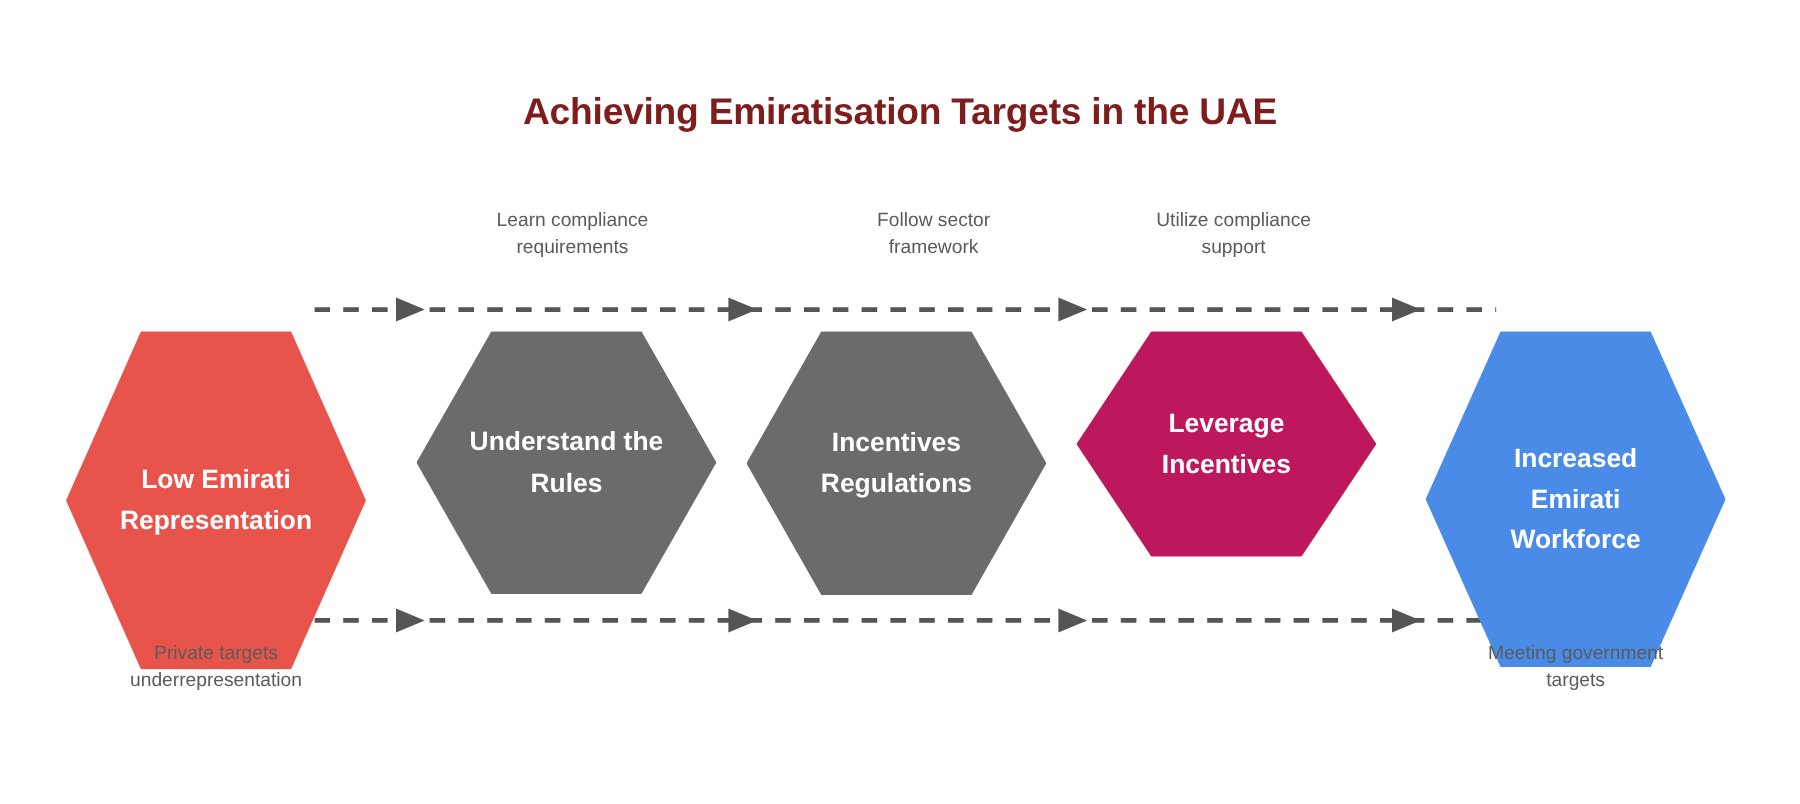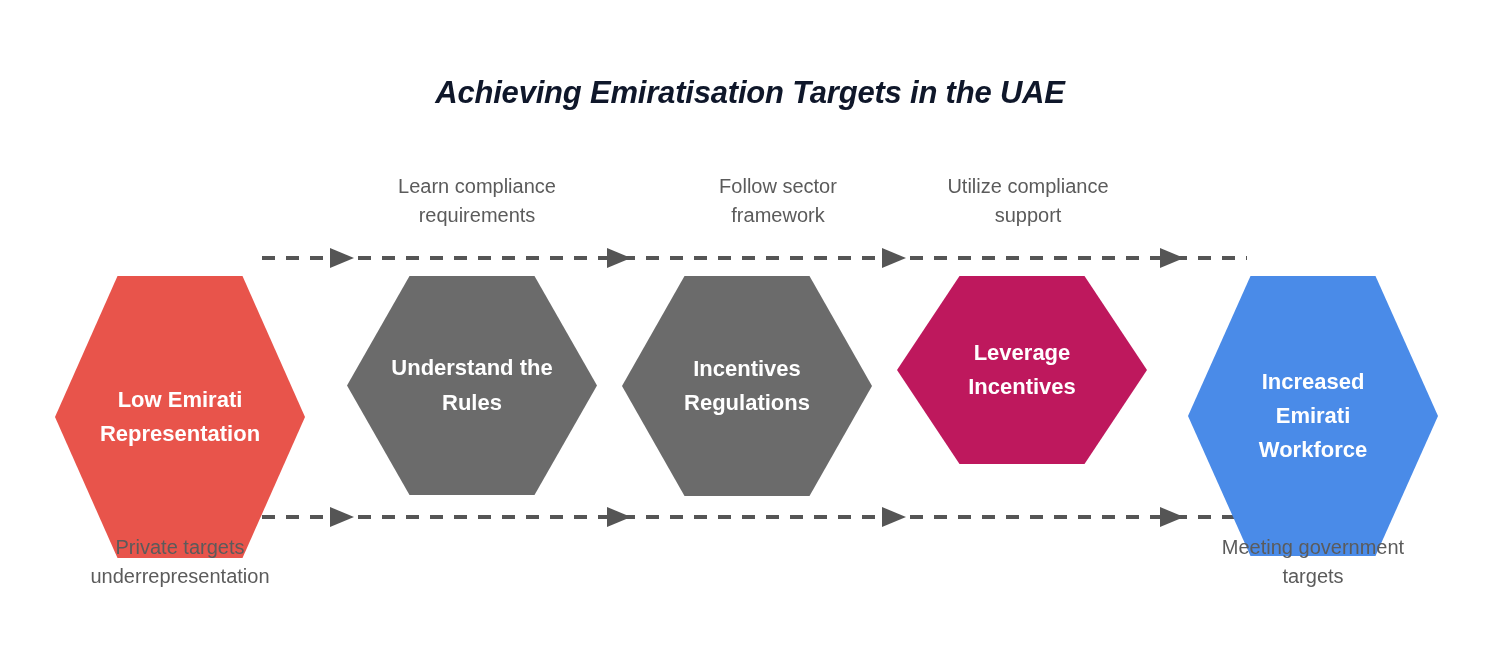--- a/index.html
+++ b/index.html
@@ -21,24 +21,23 @@
 
   
   #diagram-title {
     position: absolute;
     left: 0;
     top: 74px;
     width: 1500px;
     text-align: center;
     font-size: 31px;
     font-weight: bold;
-    color: #0f172a;
+    color: #7f1d1d;
     letter-spacing: -0.2px;
     line-height: 1.2;
-    font-style: italic;
   }
 
   
   .hex {
     position: absolute;
     display: flex;
     align-items: center;
     justify-content: center;
     clip-path: polygon(25% 0%, 75% 0%, 100% 50%, 75% 100%, 25% 100%, 0% 50%);
     -webkit-clip-path: polygon(25% 0%, 75% 0%, 100% 50%, 75% 100%, 25% 100%, 0% 50%);
@@ -67,21 +66,21 @@
     width: 985px;
     height: 24px;
   }
   #connector-top    { top: 246px; }
   #connector-bottom { top: 505px; }
 
   
   .caption {
     position: absolute;
     text-align: center;
-    font-size: 20px;
+    font-size: 16px;
     color: #5b5b5b;
     line-height: 1.45;
     white-space: pre-line;
   }
   #caption-top-0 { left: 352px;  top: 172px; width: 250px; }
   #caption-top-1 { left: 653px;  top: 172px; width: 250px; }
   #caption-top-2 { left: 903px;  top: 172px; width: 250px; }
 
   #caption-bottom-start { left: 55px;   top: 533px; width: 250px; }
   #caption-bottom-end   { left: 1188px; top: 533px; width: 250px; }

